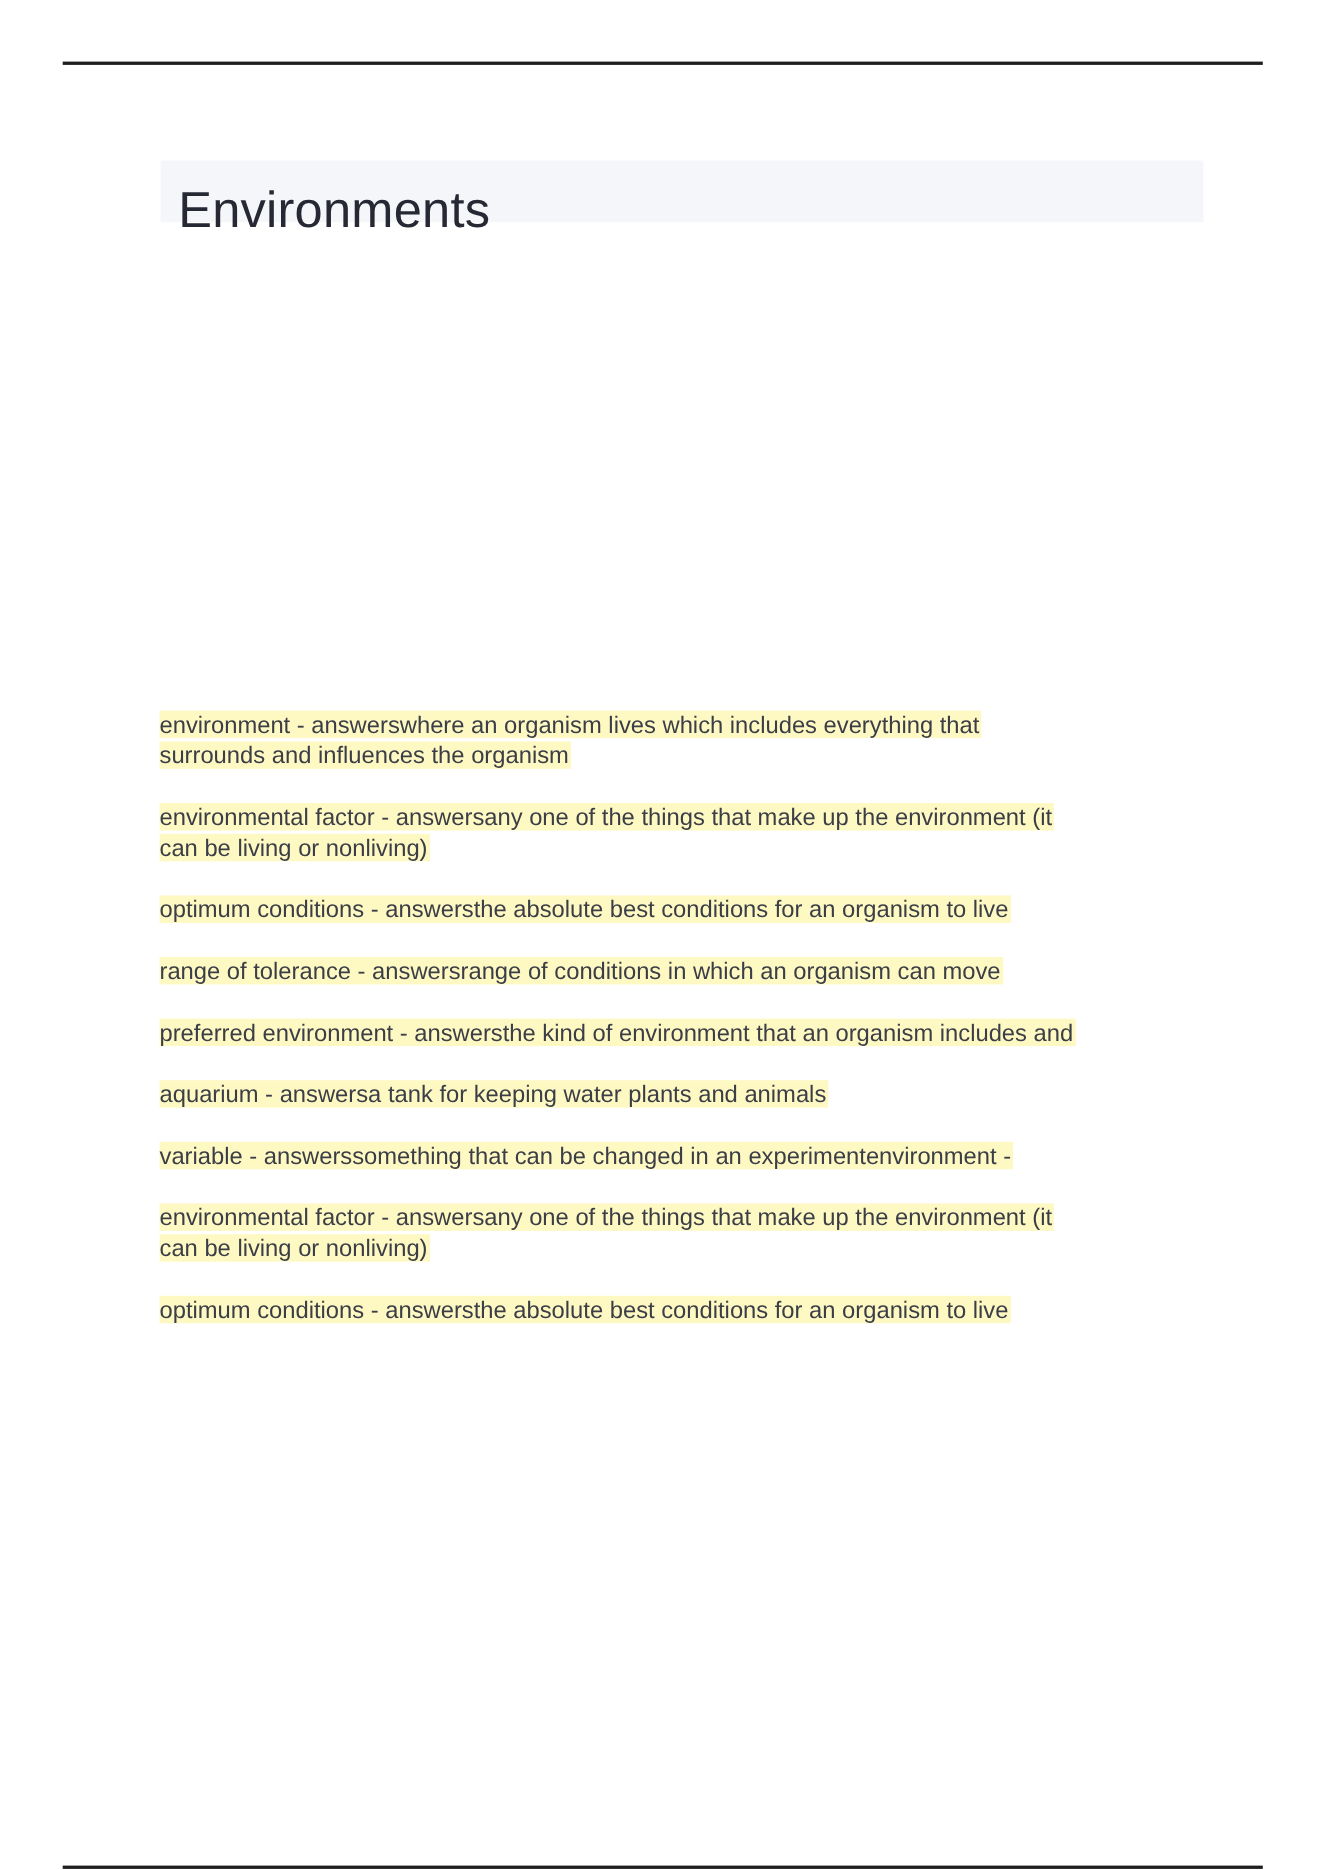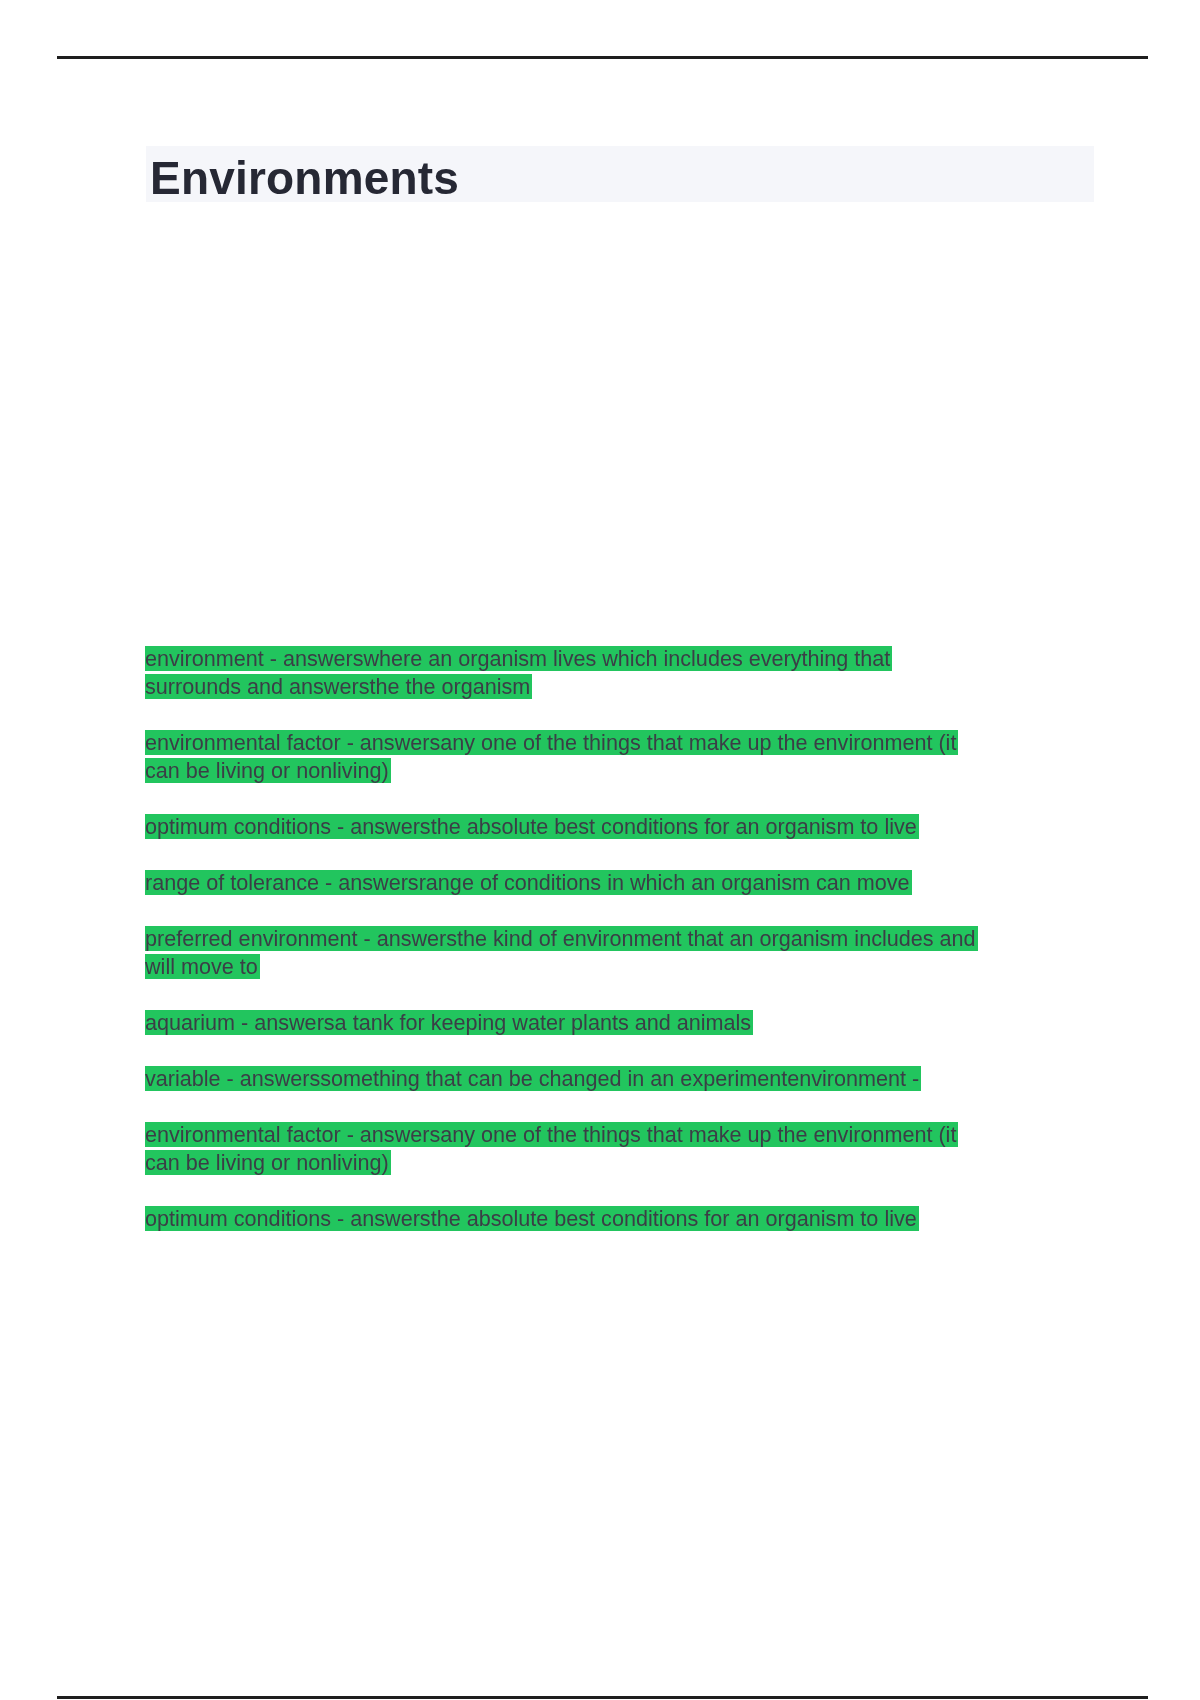--- a/index.html
+++ b/index.html
@@ -29,24 +29,24 @@
       left: 146px;
       top: 146px;
       width: 948px;
       height: 56px;
       background: #f5f6fa;
     }
     .title {
       position: absolute;
       left: 146px;
       top: 146px;
-      margin: 4px;
+      margin: 16px;
       font-size: 46px;
       line-height: 56px;
-      font-weight: bold;
+      font-weight: normal;
       color: #262834;
       letter-spacing: 0.2px;
     }
 
     .entries {
       position: absolute;
       left: 145px;
       top: 645px;
       width: 950px;
     }
@@ -54,50 +54,49 @@
       margin: 0 0 28px 0;
       font-size: 21.6px;
       line-height: 28px;
       color: #3b3e46;
     }
     .entry .line {
       display: block;
       white-space: nowrap;
     }
     .entry .line span {
-      background: #22c55e;
+      background: #fef9c3;
       padding-right: 2px;
     }
   </style>
 </head>
 <body>
 
 <div class="rule top"></div>
 
 <div class="title-box"></div>
 <h1 class="title">Environments</h1>
 
 <div class="entries">
   <p class="entry">
     <span class="line"><span>environment - answerswhere an organism lives which includes everything that</span></span>
-    <span class="line"><span>surrounds and answersthe the organism</span></span>
+    <span class="line"><span>surrounds and influences the organism</span></span>
   </p>
   <p class="entry">
     <span class="line"><span>environmental factor - answersany one of the things that make up the environment (it</span></span>
     <span class="line"><span>can be living or nonliving)</span></span>
   </p>
   <p class="entry">
     <span class="line"><span>optimum conditions - answersthe absolute best conditions for an organism to live</span></span>
   </p>
   <p class="entry">
     <span class="line"><span>range of tolerance - answersrange of conditions in which an organism can move</span></span>
   </p>
   <p class="entry">
     <span class="line"><span>preferred environment - answersthe kind of environment that an organism includes and</span></span>
-    <span class="line"><span>will move to</span></span>
   </p>
   <p class="entry">
     <span class="line"><span>aquarium - answersa tank for keeping water plants and animals</span></span>
   </p>
   <p class="entry">
     <span class="line"><span>variable - answerssomething that can be changed in an experimentenvironment -</span></span>
   </p>
   <p class="entry">
     <span class="line"><span>environmental factor - answersany one of the things that make up the environment (it</span></span>
     <span class="line"><span>can be living or nonliving)</span></span>

